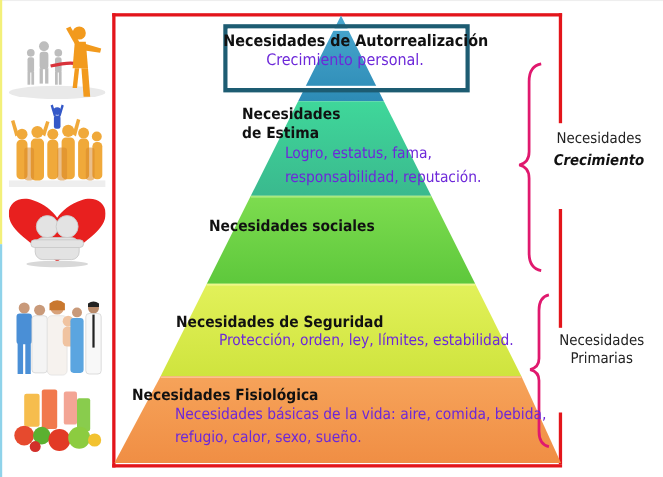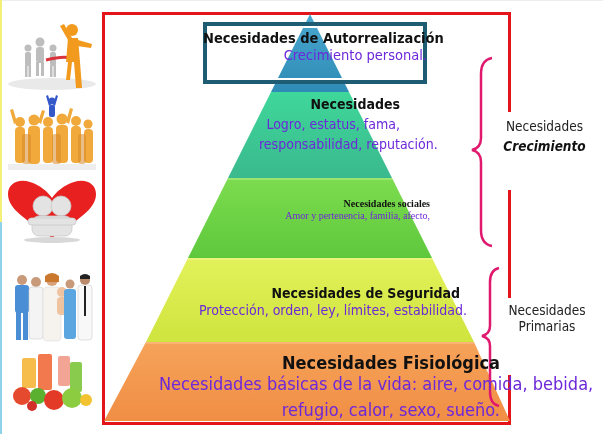--- a/index.html
+++ b/index.html
@@ -20,21 +20,21 @@
   .frame-r2 { left:508px; top:190px; width:3px; height:108px; background:#e3151b; }
   .frame-r3 { left:508px; top:375px; width:3px; height:47px; background:#e3151b; }
 
   
   .pyr { left:0; top:0; width:603px; height:434px; }
 
   
   .topbox { left:203px; top:22px; width:216px; height:54px; border:4px solid #1d5c72; background:rgba(255,255,255,0.0); }
   .topbox-inner { position:absolute; left:0; top:0; right:0; bottom:0; border:2px solid #ffffff; }
 
-  .txt { position:absolute; text-align:right; color:#222; line-height:1.18; white-space:nowrap; }
+  .txt { position:absolute; text-align:left; color:#222; line-height:1.18; white-space:nowrap; }
   .t-b { font-weight:bold; color:#111; }
   .t-n { color:#6d28d9;margin-left:39px; }
 
   .side { position:absolute; text-align:center; color:#222; font-size:13.5px; line-height:1.2; white-space:nowrap; background:#ffffff; }
   .side .b { font-weight:bold; color:#111; margin-top:4px; display:block;font-style:italic; }
 </style>
 </head>
 <body>
 
 <div class="abs topline"></div>
@@ -202,35 +202,35 @@
   <div class="topbox-inner"></div>
 </div>
 
 <div class="txt" style="left:203px; top:30px; width:224px; font-size:14.5px;">
   <div class="t-b">Necesidades de Autorrealización</div>
   <div class="t-n">Crecimiento personal.</div>
 </div>
 
 <div class="txt" style="left:220px; top:96px; width:180px; font-size:14px;">
   <div class="t-b">Necesidades</div>
+  <div class="t-b">de Estima</div>
   <div class="t-n" style="margin-top:3px;">Logro, estatus, fama,</div>
   <div class="t-n" style="margin-top:4px;">responsabilidad, reputación.</div>
 </div>
 
-<div class="txt" style="left:190px; top:198px; width:240px; font-size:10px;font-family:Liberation Serif, serif;">
+<div class="txt" style="left:190px; top:198px; width:240px; font-size:14px;">
   <div class="t-b">Necesidades sociales</div>
-  <div class="t-n">Amor y pertenencia, familia, afecto,</div>
 </div>
 
 <div class="txt" style="left:160px; top:285px; width:300px; font-size:14px;">
   <div class="t-b">Necesidades de Seguridad</div>
   <div class="t-n">Protección, orden, ley, límites, estabilidad.</div>
 </div>
 
-<div class="txt" style="left:120px; top:352px; width:380px; font-size:18px;">
+<div class="txt" style="left:120px; top:352px; width:380px; font-size:14px;">
   <div class="t-b">Necesidades Fisiológica</div>
   <div class="t-n">Necesidades básicas de la vida: aire, comida, bebida,</div>
   <div class="t-n" style="margin-top:5px;">refugio, calor, sexo, sueño.</div>
 </div>
 
 <div class="side" style="left:497px; top:118px; width:95px;">
   <div>Necesidades</div>
   <span class="b">Crecimiento</span>
 </div>
 

